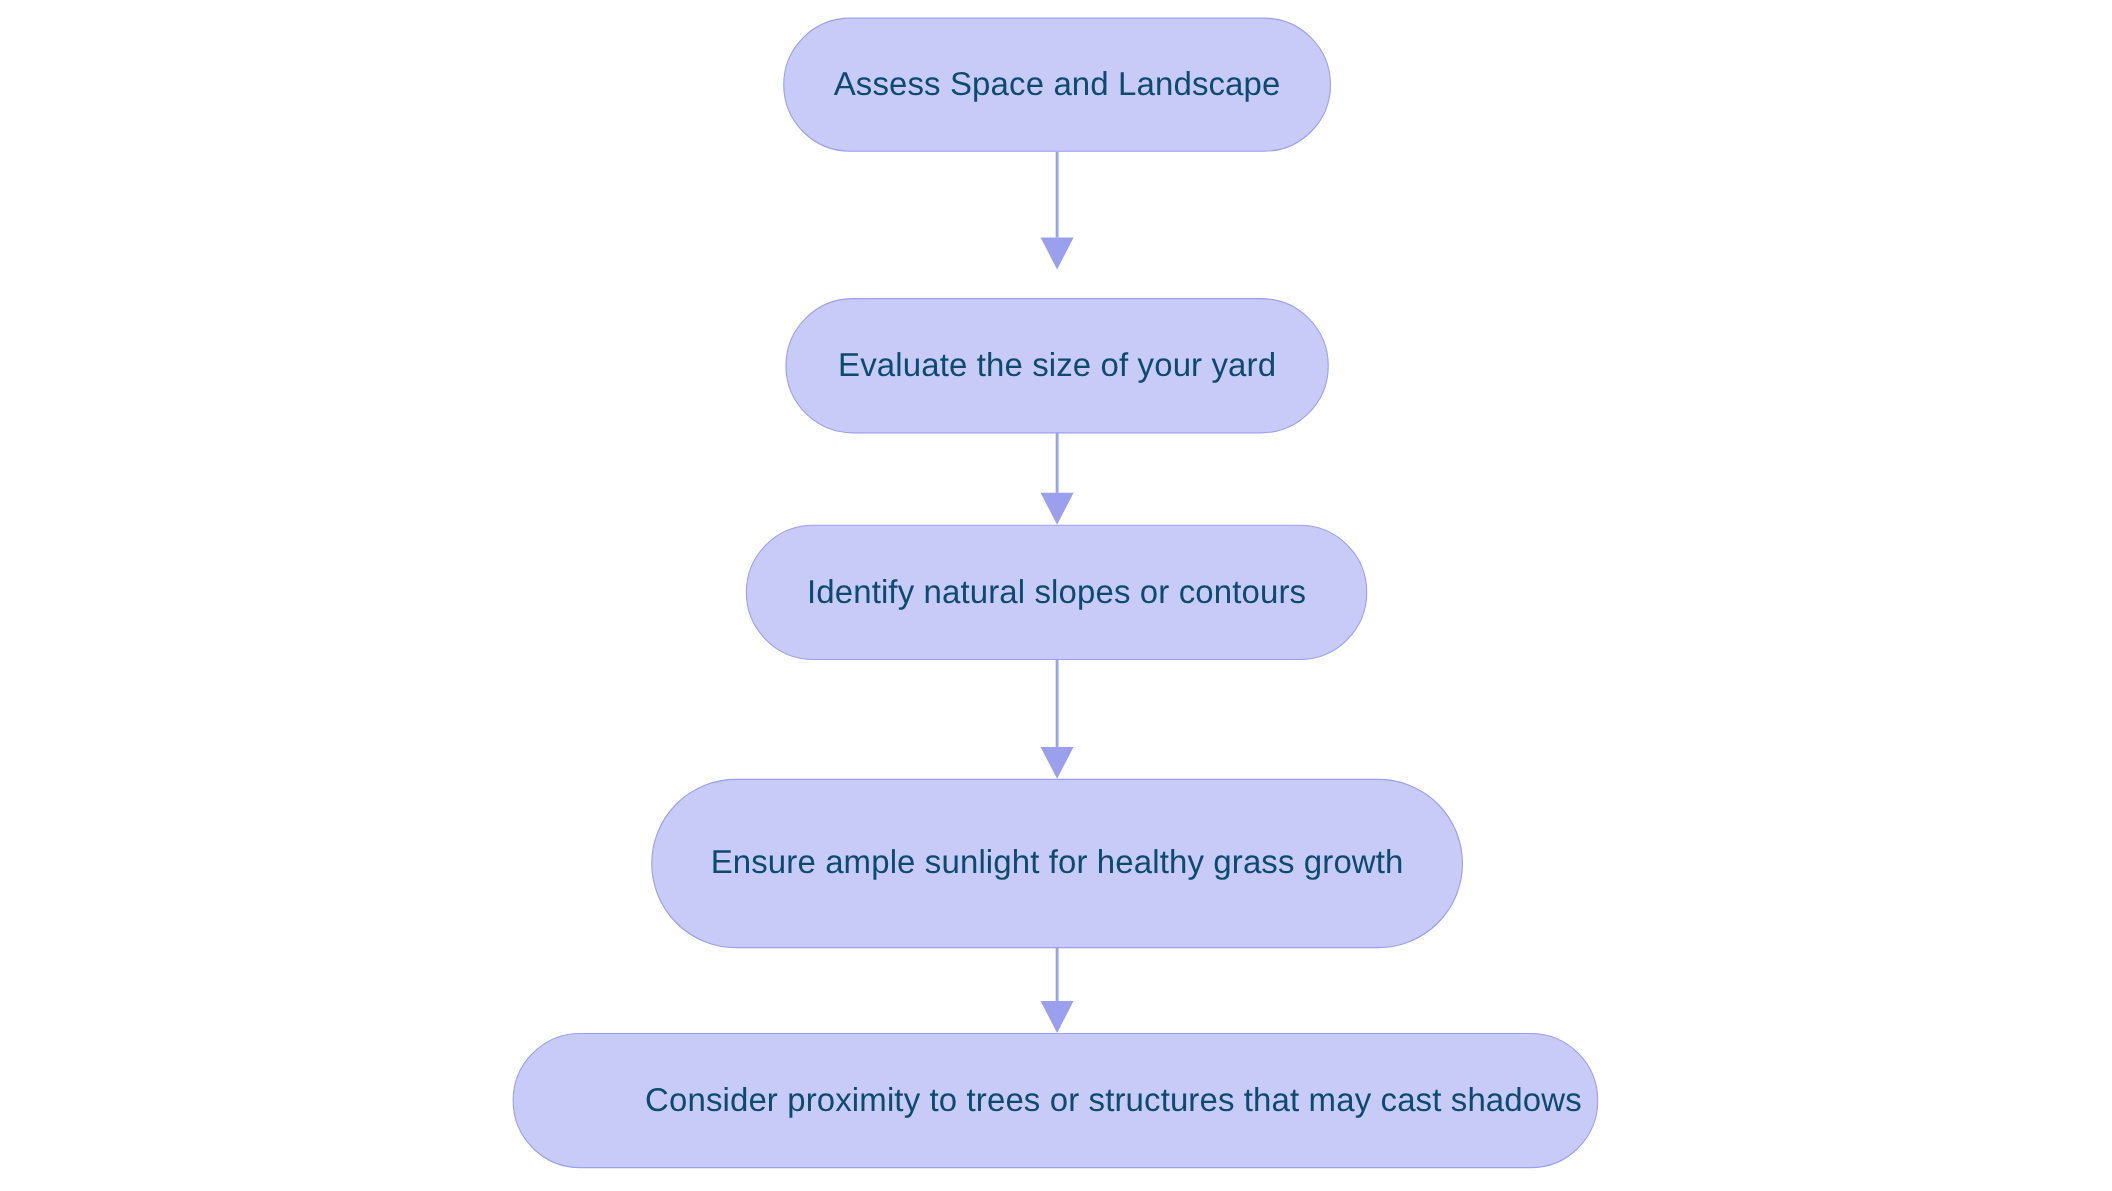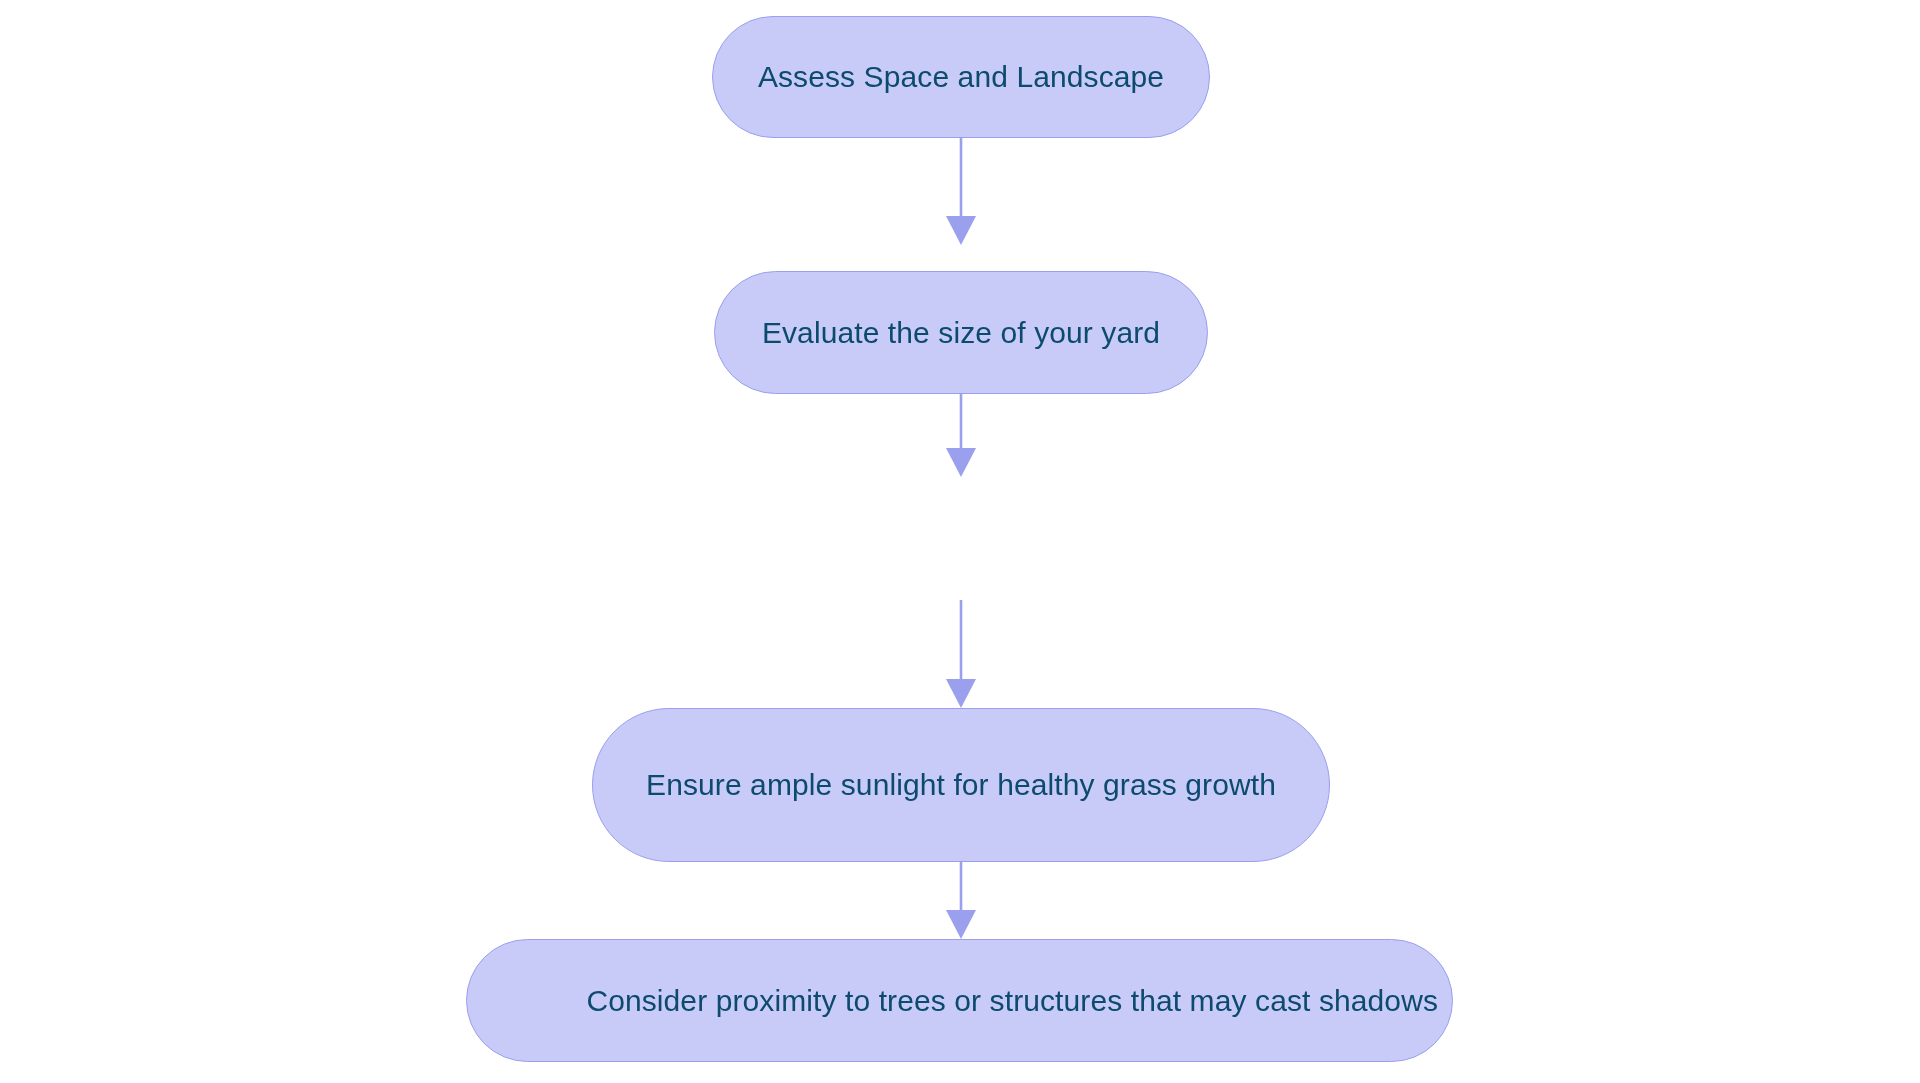--- a/index.html
+++ b/index.html
@@ -90,20 +90,23 @@
   </svg>
 
   <div class="node" id="node-n1" style="left: 712px; top: 16px; width: 498px; height: 122px; background: rgb(200, 202, 248); border-color: rgb(154, 160, 238); color: rgb(51, 51, 204);">
     <span class="node-label">Assess Space and Landscape</span>
   </div>
 
   <div class="node" id="node-n2" style="left: 714px; top: 245px; width: 494px; height: 123px; background: rgb(200, 202, 248); border-color: rgb(154, 160, 238); color: rgb(51, 51, 204); margin-top: 26px;">
     <span class="node-label">Evaluate the size of your yard</span>
   </div>
 
+  <div class="node" id="node-n3" style="left: 678px; top: 477px; width: 565px; height: 123px; background: rgb(200, 202, 248); border-color: rgb(154, 160, 238); color: rgb(51, 51, 204);">
+    <span class="node-label">Identify natural slopes or contours</span>
+  </div>
 
   <div class="node" id="node-n4" style="left: 592px; top: 708px; width: 738px; height: 154px; background: rgb(200, 202, 248); border-color: rgb(154, 160, 238); color: rgb(51, 51, 204);">
     <span class="node-label">Ensure ample sunlight for healthy grass growth</span>
   </div>
 
   <div class="node" id="node-n5" style="left: 466px; top: 939px; width: 987px; height: 123px; background: rgb(200, 202, 248); border-color: rgb(154, 160, 238); color: rgb(51, 51, 204); justify-content: flex-end;">
     <span class="node-label">Consider proximity to trees or structures that may cast shadows</span>
   </div>
 
 </div>

